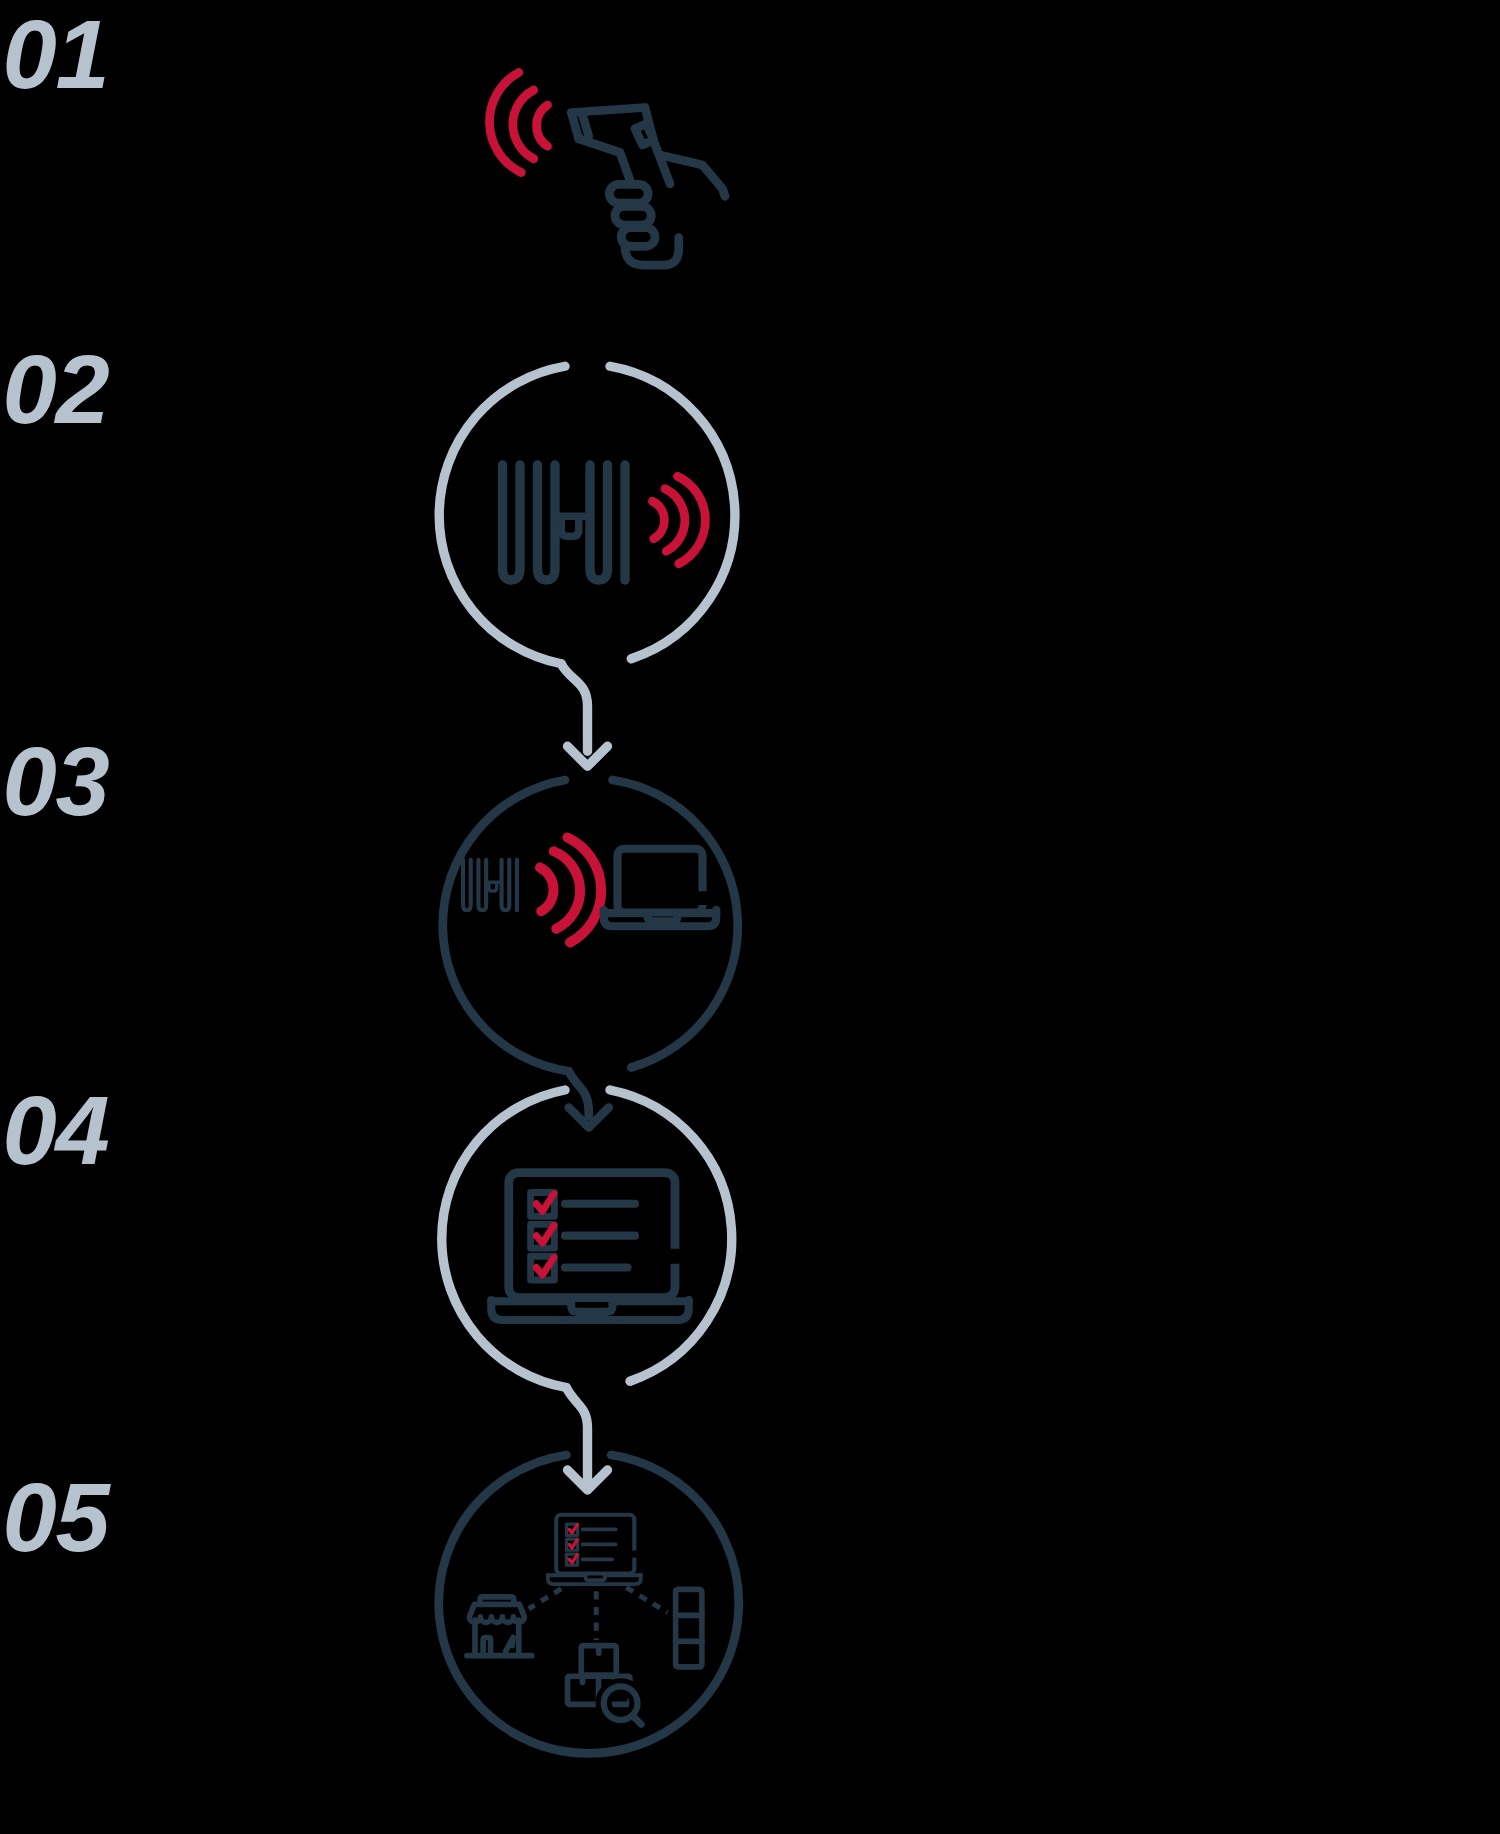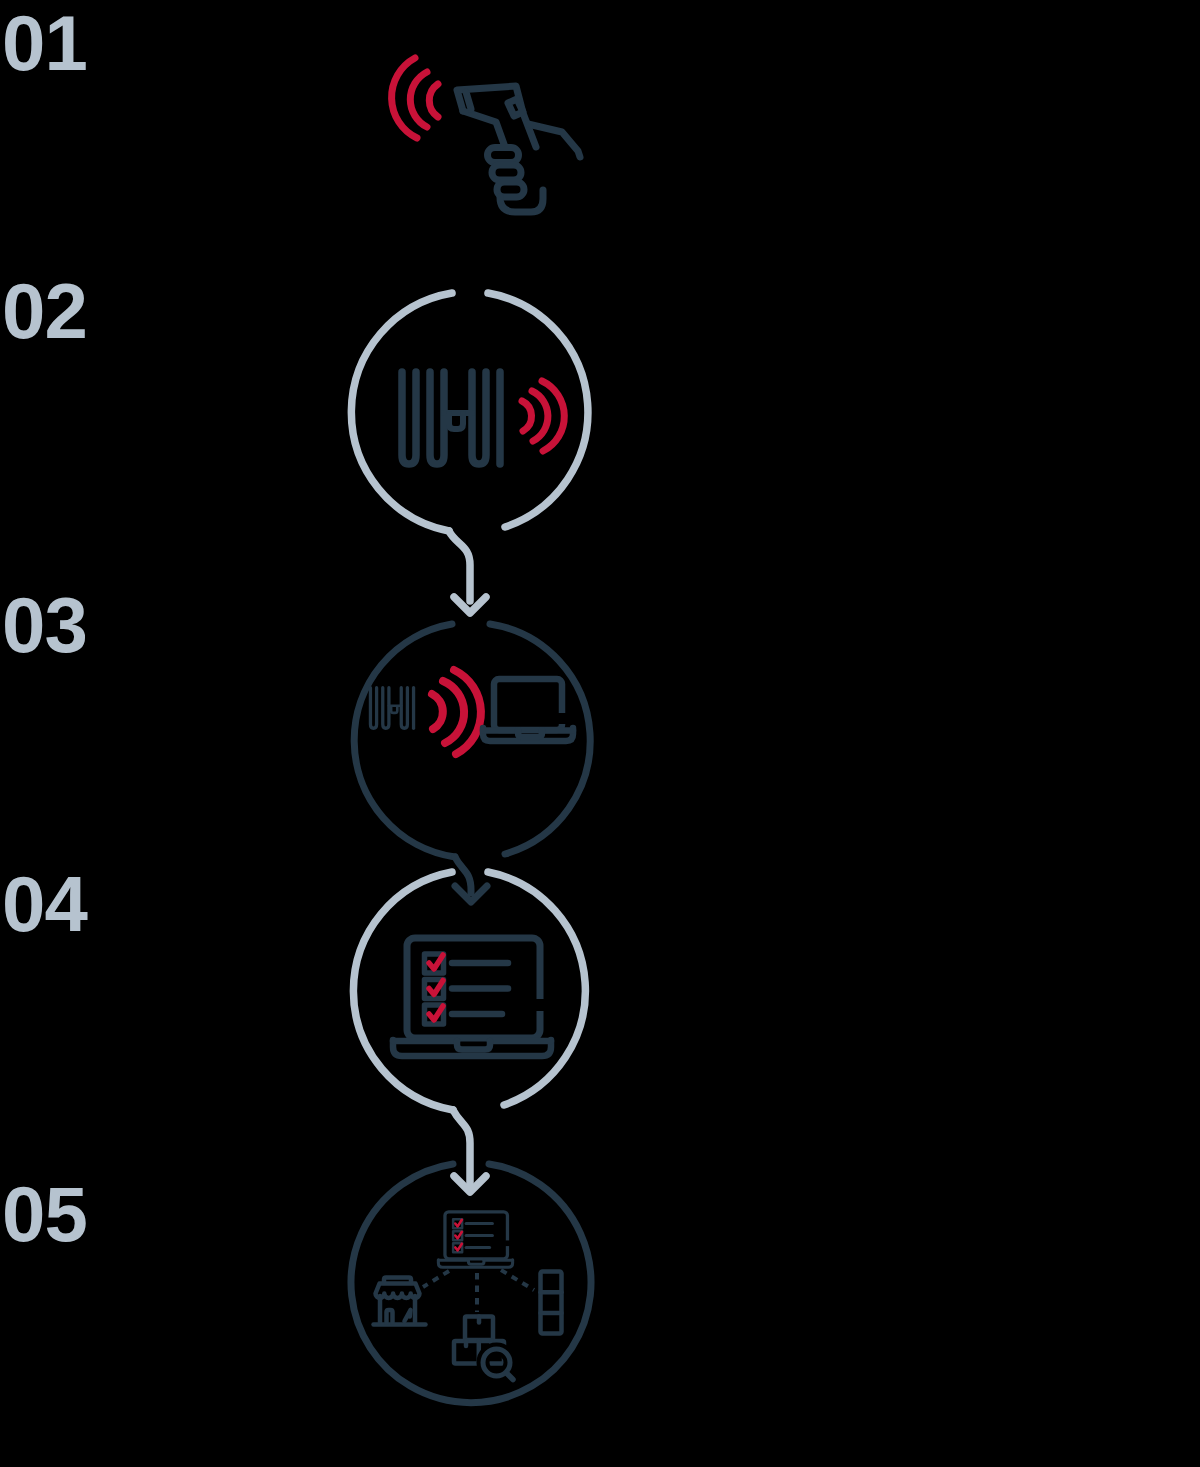--- a/index.html
+++ b/index.html
@@ -2,21 +2,21 @@
 <html style="--bg: #000000; --navy: #243746; --steel: #b6c3cf; --red: #c81238;"><head>
 <meta charset="utf-8">
 <style>
   :root{
     --bg:#000000;
     --navy:#243746;
     --steel:#b6c3cf;
     --red:#c81238;
   }
   html,body{margin:0;padding:0;background:var(--bg);}
-  .stage{width:1200px;height:1467px;position:relative;background:var(--bg);}
+  .stage{width:1200px;height:1467px;position:relative;background:var(--bg);font-style:italic;}
   svg{display:block;}
   .num{
     font-family:"Liberation Sans",sans-serif;
     font-weight:700;
     font-size:78px;
     letter-spacing:-1px;
     fill:var(--steel);
   }
   .navy{stroke:var(--navy);fill:none;}
   .steel{stroke:var(--steel);fill:none;}

